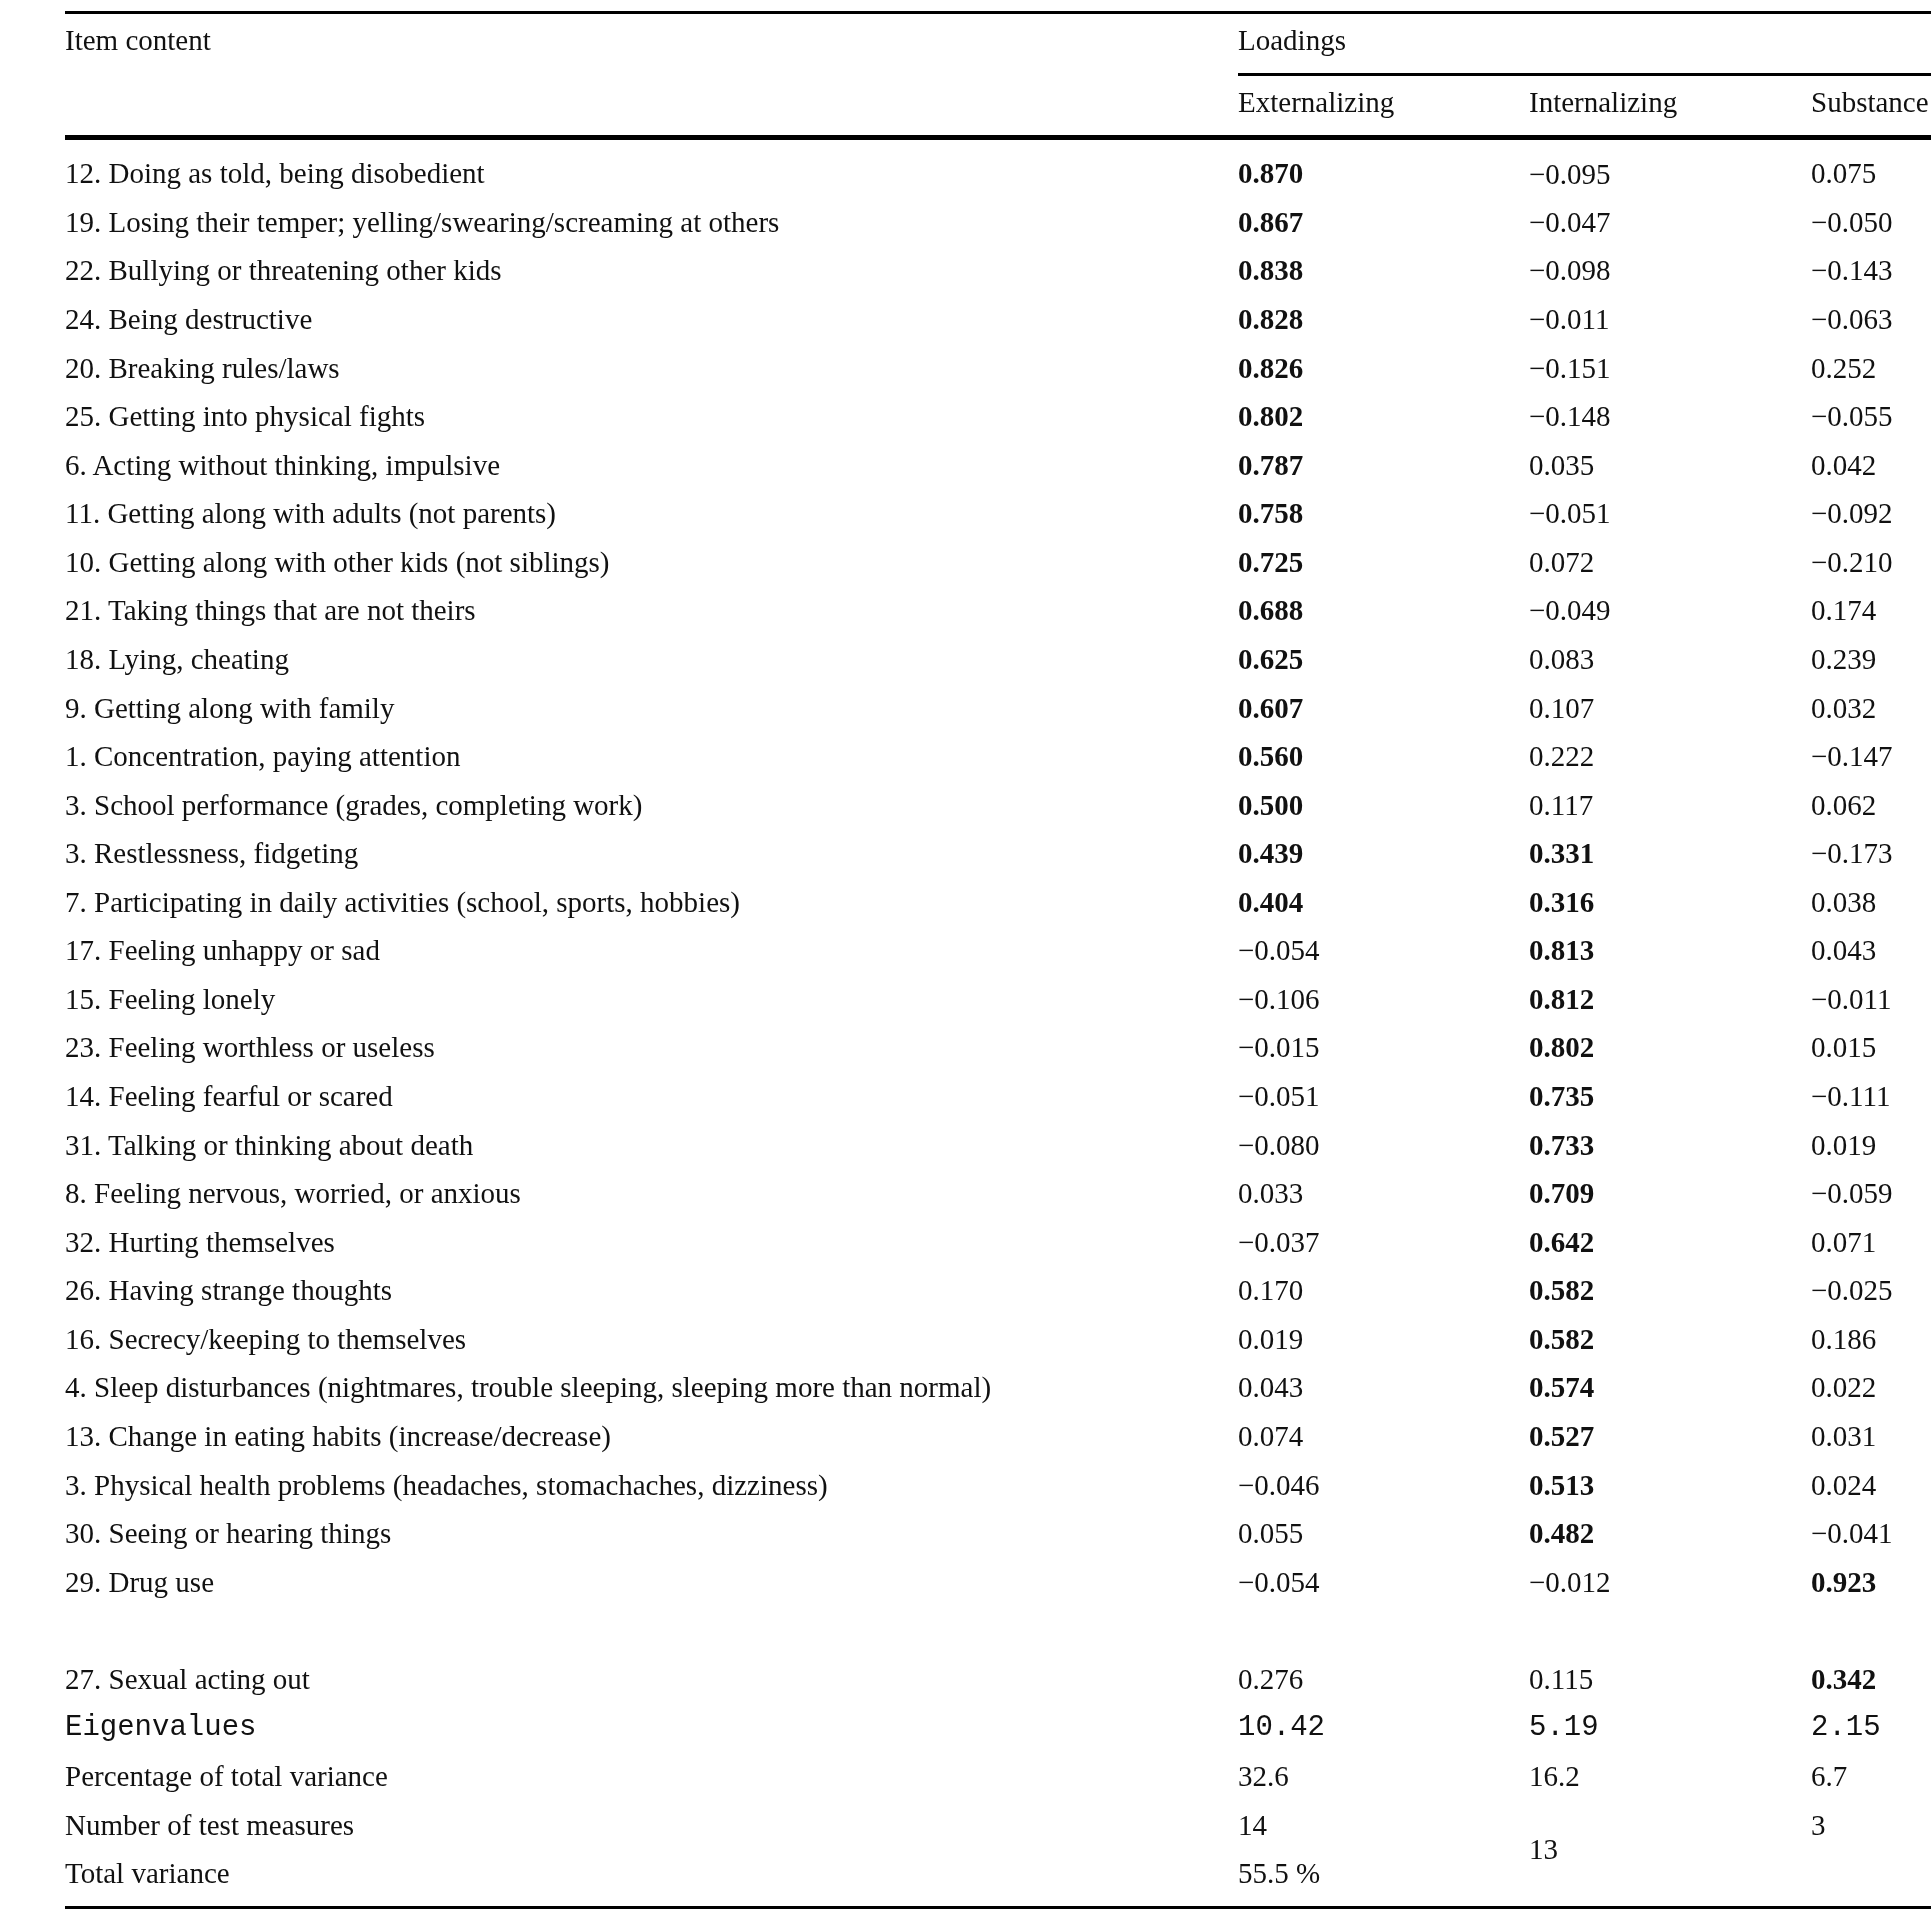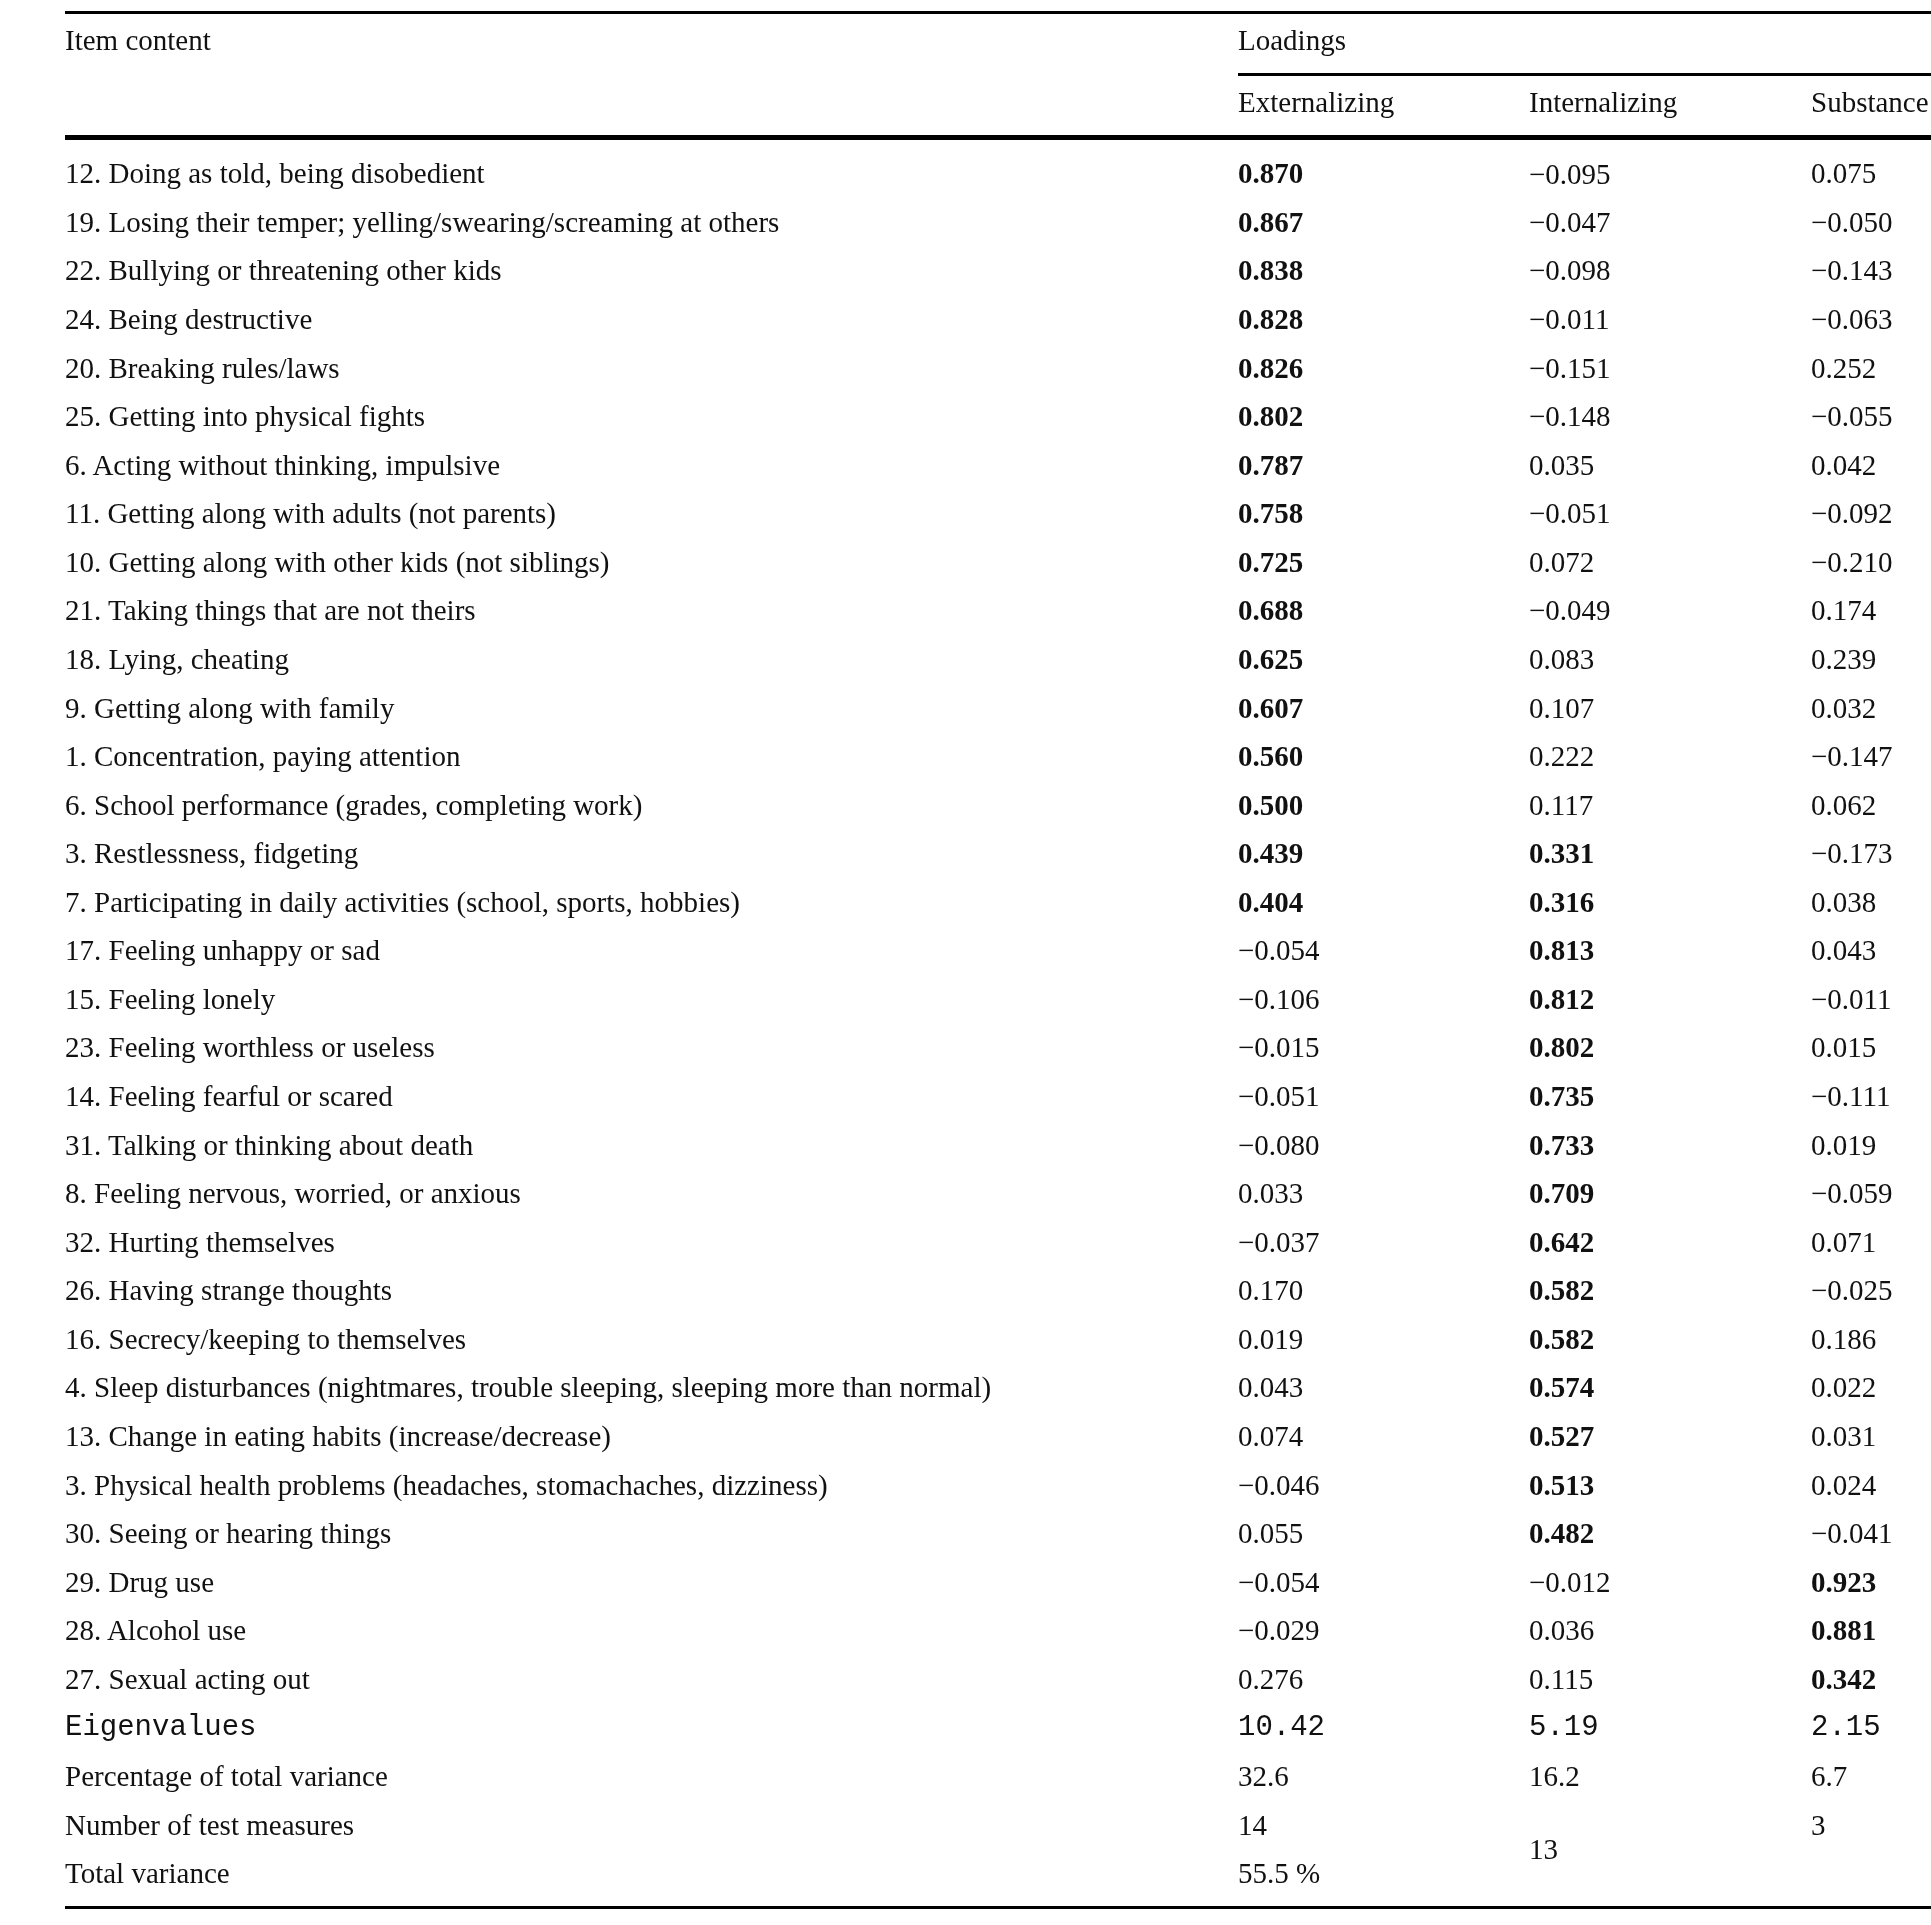--- a/index.html
+++ b/index.html
@@ -112,21 +112,21 @@
       <div class="cell c2" style="top: 0px;">0.107</div>
       <div class="cell c3" style="top: 0px;">0.032</div>
     </div>
     <div class="row" style="top: 738px;">
       <div class="cell c0" style="top: 0px;">1. Concentration, paying attention</div>
       <div class="cell c1 bold" style="top: 0px;">0.560</div>
       <div class="cell c2" style="top: 0px;">0.222</div>
       <div class="cell c3" style="top: 0px;">−0.147</div>
     </div>
     <div class="row" style="top: 787px;">
-      <div class="cell c0" style="top: 0px;">6. School performance (grades, completing work)</div>
+      <div class="cell c0" style="top: 0px;">3. School performance (grades, completing work)</div>
       <div class="cell c1 bold" style="top: 0px;">0.500</div>
       <div class="cell c2" style="top: 0px;">0.117</div>
       <div class="cell c3" style="top: 0px;">0.062</div>
     </div>
     <div class="row" style="top: 835px;">
       <div class="cell c0" style="top: 0px;">3. Restlessness, fidgeting</div>
       <div class="cell c1 bold" style="top: 0px;">0.439</div>
       <div class="cell c2 bold" style="top: 0px;">0.331</div>
       <div class="cell c3" style="top: 0px;">−0.173</div>
     </div>
@@ -213,26 +213,20 @@
       <div class="cell c1" style="top: 0px;">0.055</div>
       <div class="cell c2 bold" style="top: 0px;">0.482</div>
       <div class="cell c3" style="top: 0px;">−0.041</div>
     </div>
     <div class="row" style="top: 1564px;">
       <div class="cell c0" style="top: 0px;">29. Drug use</div>
       <div class="cell c1" style="top: 0px;">−0.054</div>
       <div class="cell c2" style="top: 0px;">−0.012</div>
       <div class="cell c3 bold" style="top: 0px;">0.923</div>
     </div>
-    <div class="row" style="top: 1612px;">
-      <div class="cell c0" style="top: 0px;">28. Alcohol use</div>
-      <div class="cell c1" style="top: 0px;">−0.029</div>
-      <div class="cell c2" style="top: 0px;">0.036</div>
-      <div class="cell c3 bold" style="top: 0px;">0.881</div>
-    </div>
     <div class="row" style="top: 1661px;">
       <div class="cell c0" style="top: 0px;">27. Sexual acting out</div>
       <div class="cell c1" style="top: 0px;">0.276</div>
       <div class="cell c2" style="top: 0px;">0.115</div>
       <div class="cell c3 bold" style="top: 0px;">0.342</div>
     </div>
     <div class="row" style="top: 1709px; font-family: Liberation Mono, monospace;">
       <div class="cell c0" style="top: 0px;">Eigenvalues</div>
       <div class="cell c1" style="top: 0px;">10.42</div>
       <div class="cell c2" style="top: 0px;">5.19</div>

